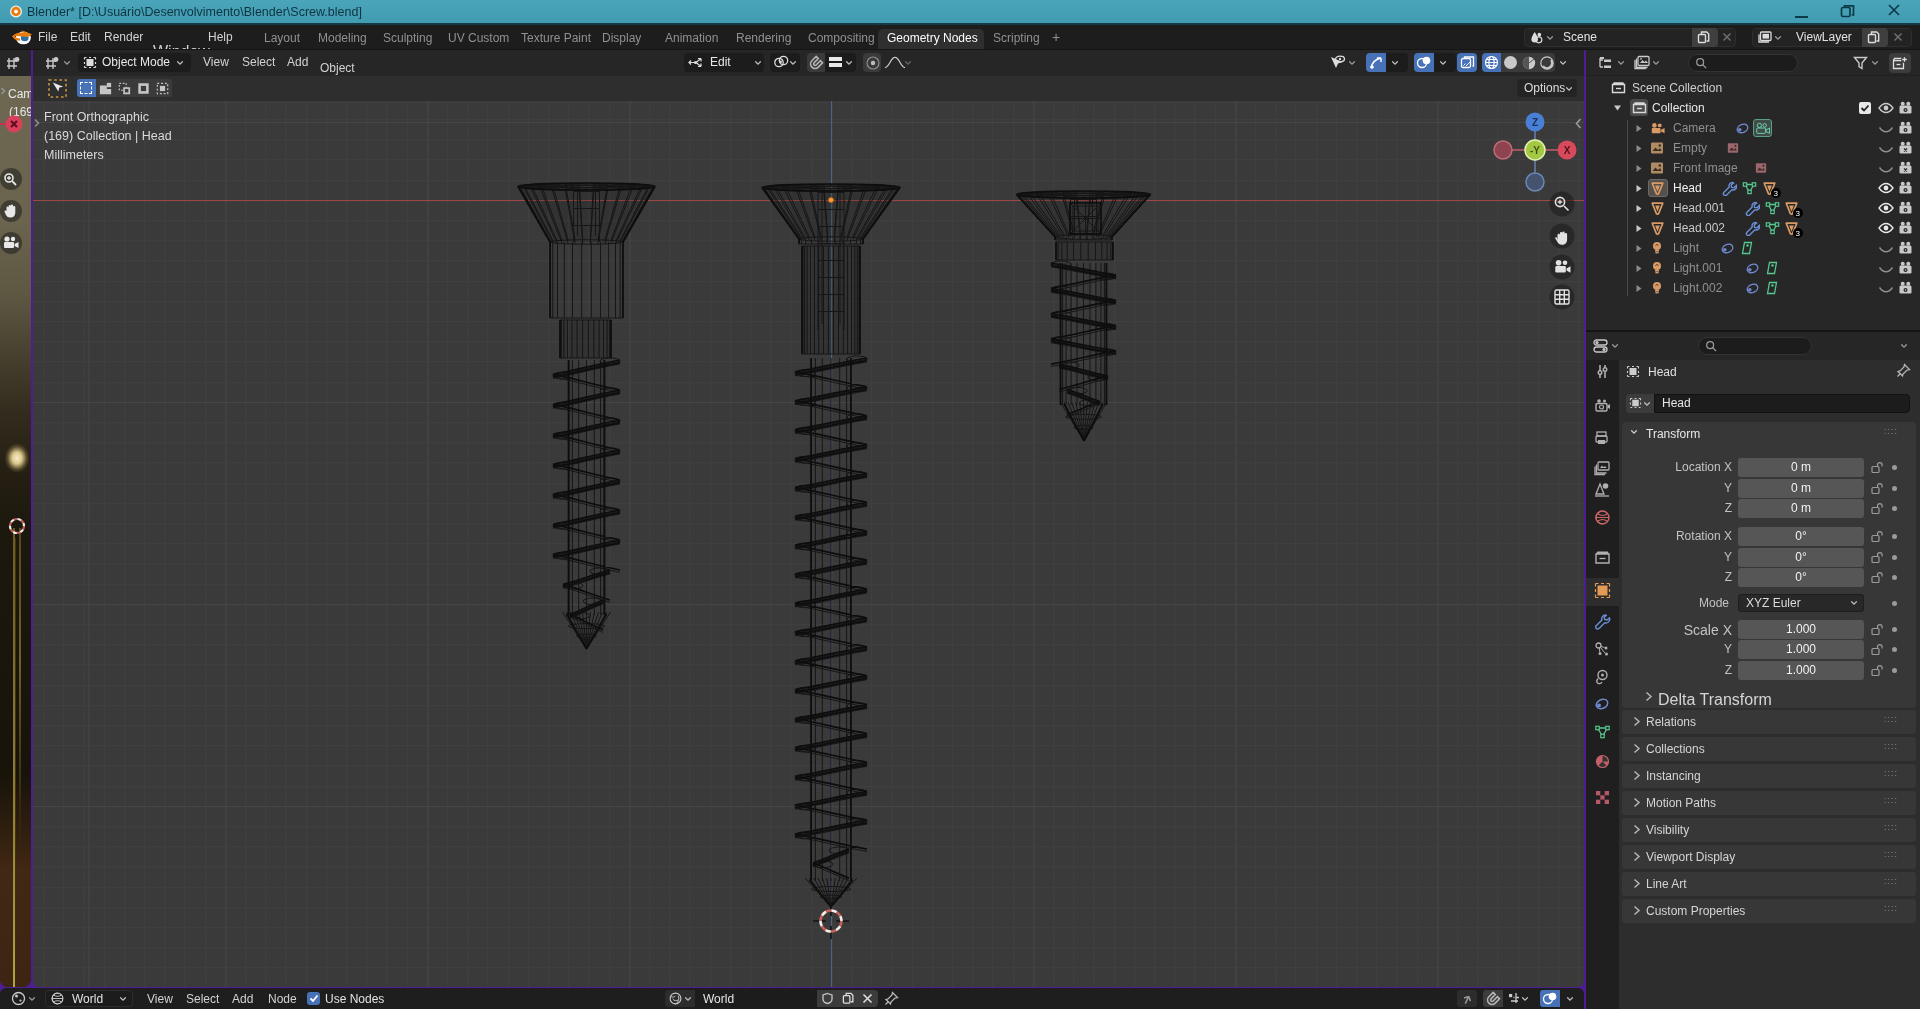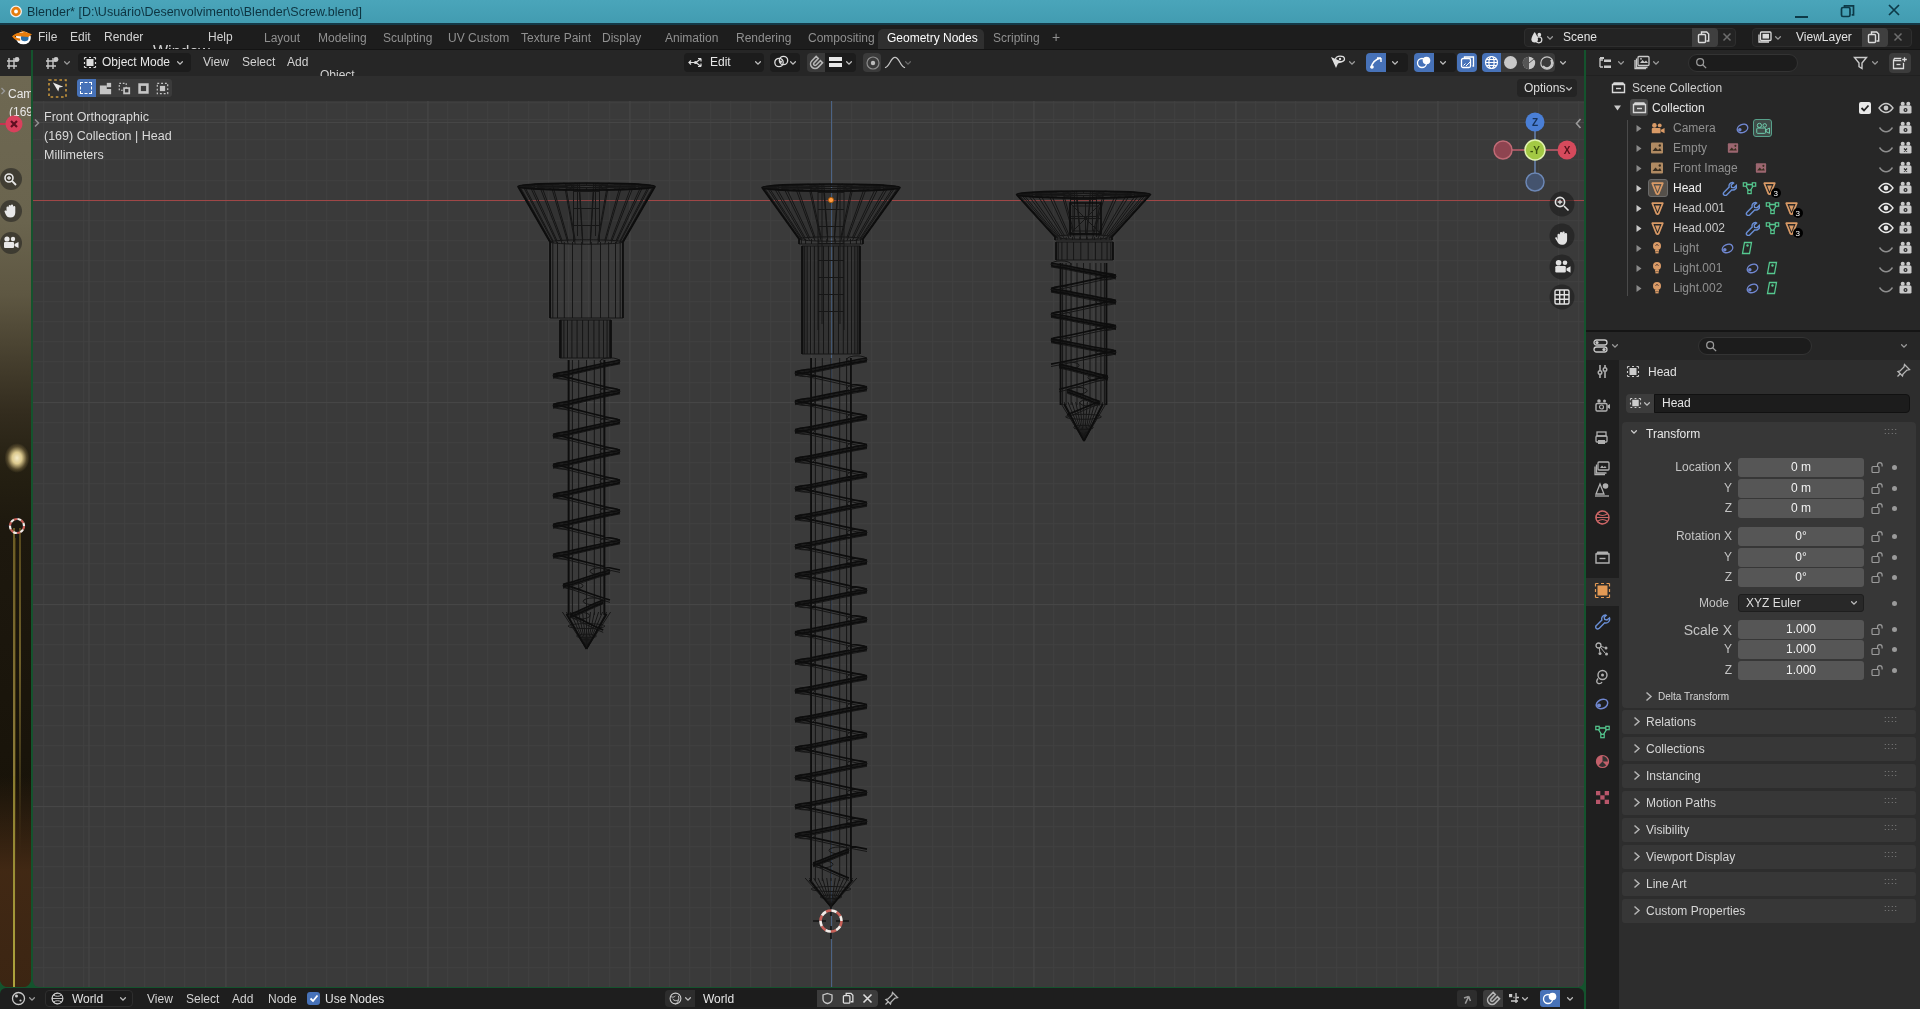--- a/index.html
+++ b/index.html
@@ -1,19 +1,19 @@
 <!DOCTYPE html>
 <html><head><meta charset="utf-8"><style>
 *{margin:0;padding:0;box-sizing:border-box}
 html,body{width:1920px;height:1009px;overflow:hidden;background:#101010}
 body{font-family:"Liberation Sans",sans-serif;-webkit-font-smoothing:antialiased}
 .ab{position:absolute}
 .txt{position:absolute;white-space:nowrap}
 </style></head><body>
-<div class="ab" style="left:0;top:0;width:1920px;height:1009px;background:#14532d">
+<div class="ab" style="left:0;top:0;width:1920px;height:1009px;background:#4c1d95">
     <div class="ab" style="left:0;top:0;width:1920px;height:23px;background:linear-gradient(#4aa5ba,#429cb1)">
 <svg class="ab" style="left:9px;top:5px" width="14" height="13" viewBox="0 0 16 15">
         <circle cx="8" cy="7.5" r="6.2" fill="#e87d0d" stroke="#f2f2f2" stroke-width="1.4"></circle>
         <circle cx="8" cy="7.5" r="2.2" fill="#fff"></circle>
       </svg>
 <div class="txt" style="left:27px;top:5px;font-size:12.5px;color:#0d3340">Blender* [D:\Usuário\Desenvolvimento\Blender\Screw.blend]</div>
 <div class="ab" style="left:1795px;top:16px;width:13px;height:2px;background:#0d3a48"></div>
 <svg class="ab" style="left:1840px;top:4px" width="15" height="14" viewBox="0 0 15 14">
         <rect x="1.5" y="3.5" width="8.5" height="9" rx="1.5" fill="none" stroke="#0d3a48" stroke-width="1.7"></rect>
         <path d="M4.5 3.2V1.8h9v9h-1.8" fill="none" stroke="#0d3a48" stroke-width="1.7"></path>
@@ -146,21 +146,21 @@
         <rect x="3.5" y="3" width="7" height="7" fill="#ddd"></rect>
         <path d="M1.5 1.5h2M6 1.5h2M10.5 1.5h2M1.5 11.5h2M6 11.5h2M10.5 11.5h2M1.5 1.5v2M1.5 6v2M1.5 10v1.5M12.5 1.5v2M12.5 6v2M12.5 10v1.5" stroke="#ddd" stroke-width="1.2"></path>
       </svg>
       <div class="txt" style="left:69px;top:5px;font-size:12px;color:#e8e8e8">Object Mode</div>
       <svg style="position:absolute;left:143px;top:9px" width="8" height="8" viewBox="0 0 10 10">
         <path d="M2 3.5L5 6.5L8 3.5" stroke="#bbb" stroke-width="1.6" fill="none" stroke-linecap="round"></path>
       </svg>
       <div class="txt" style="left:170px;top:5px;font-size:12px;color:#d2d2d2">View</div>
       <div class="txt" style="left:209px;top:5px;font-size:12px;color:#d2d2d2">Select</div>
       <div class="txt" style="left:254px;top:5px;font-size:12px;color:#d2d2d2">Add</div>
-      <div class="txt" style="left:287px;top:18px;font-size:12px;color:#d2d2d2">Object</div>
+      <div class="txt" style="left:287px;top:11px;font-size:12px;color:#d2d2d2">Object</div>
       <div class="ab" style="left:651px;top:3px;width:80px;height:19px;background:#1c1c1c;border-radius:4px"></div>
       <svg class="ab" style="left:655px;top:6px" width="15" height="13" viewBox="0 0 15 13">
         <path d="M1 6.5h6M3 4.5l-2 2 2 2M8 6.5l5-4M13 2.5h-3M13 2.5v3M8 6.5l5 4M13 10.5h-3M13 10.5v-3" stroke="#ddd" stroke-width="1.2" fill="none"></path>
         <circle cx="7.5" cy="6.5" r="1.6" fill="#ddd"></circle>
       </svg>
       <div class="txt" style="left:677px;top:5px;font-size:12px;color:#e8e8e8">Edit</div>
       <svg style="position:absolute;left:721px;top:9px" width="8" height="8" viewBox="0 0 10 10">
         <path d="M2 3.5L5 6.5L8 3.5" stroke="#bbb" stroke-width="1.6" fill="none" stroke-linecap="round"></path>
       </svg>
       <div class="ab" style="left:737px;top:3px;width:30px;height:19px;background:#1c1c1c;border-radius:4px"></div>
@@ -887,21 +887,21 @@
       <div class="txt" style="left:152px;top:330.90999999999997px;width:126px;text-align:center;font-size:12px;color:#f2f2f2">1.000</div>
       <div class="txt" style="right:188px;top:330.90999999999997px;font-size:12px;color:#c3c3c3;direction:rtl">Z</div>
       <svg class="ab" style="left:284px;top:331.90999999999997px" width="13" height="13" viewBox="0 0 13 13">
         <rect x="2" y="5.5" width="7" height="6" rx="1" fill="none" stroke="#9a9a9a" stroke-width="1.2"></rect>
         <path d="M7.5 5.5V4a2.3 2.3 0 0 1 4.6 0v1.5" fill="none" stroke="#9a9a9a" stroke-width="1.2"></path>
       </svg>
       <div class="ab" style="left:306px;top:335.90999999999997px;width:5px;height:5px;border-radius:50%;background:#9a9a9a"></div>
       <svg class="ab" style="left:58px;top:359px" width="9" height="11" viewBox="0 0 9 11">
         <path d="M2.5 1.5L7 5.5L2.5 9.5" stroke="#b5b5b5" stroke-width="1.5" fill="none"></path>
       </svg>
-      <div class="txt" style="left:72px;top:359px;font-size:10px;color:#d5d5d5">Delta Transform</div>
+      <div class="txt" style="left:72px;top:359px;font-size:16px;color:#d5d5d5">Delta Transform</div>
       <div class="ab" style="left:36px;top:378px;width:294px;height:24px;background:#373737;border-radius:3px"></div>
       <svg class="ab" style="left:46px;top:384px" width="9" height="11" viewBox="0 0 9 11">
         <path d="M2.5 1.5L7 5.5L2.5 9.5" stroke="#b5b5b5" stroke-width="1.5" fill="none"></path>
       </svg>
       <div class="txt" style="left:60px;top:383px;font-size:12px;color:#d5d5d5">Relations</div>
       <div class="txt" style="left:298px;top:382px;font-size:9px;color:#888;letter-spacing:1px">::::</div>
       <div class="ab" style="left:36px;top:405px;width:294px;height:24px;background:#373737;border-radius:3px"></div>
       <svg class="ab" style="left:46px;top:411px" width="9" height="11" viewBox="0 0 9 11">
         <path d="M2.5 1.5L7 5.5L2.5 9.5" stroke="#b5b5b5" stroke-width="1.5" fill="none"></path>
       </svg>

